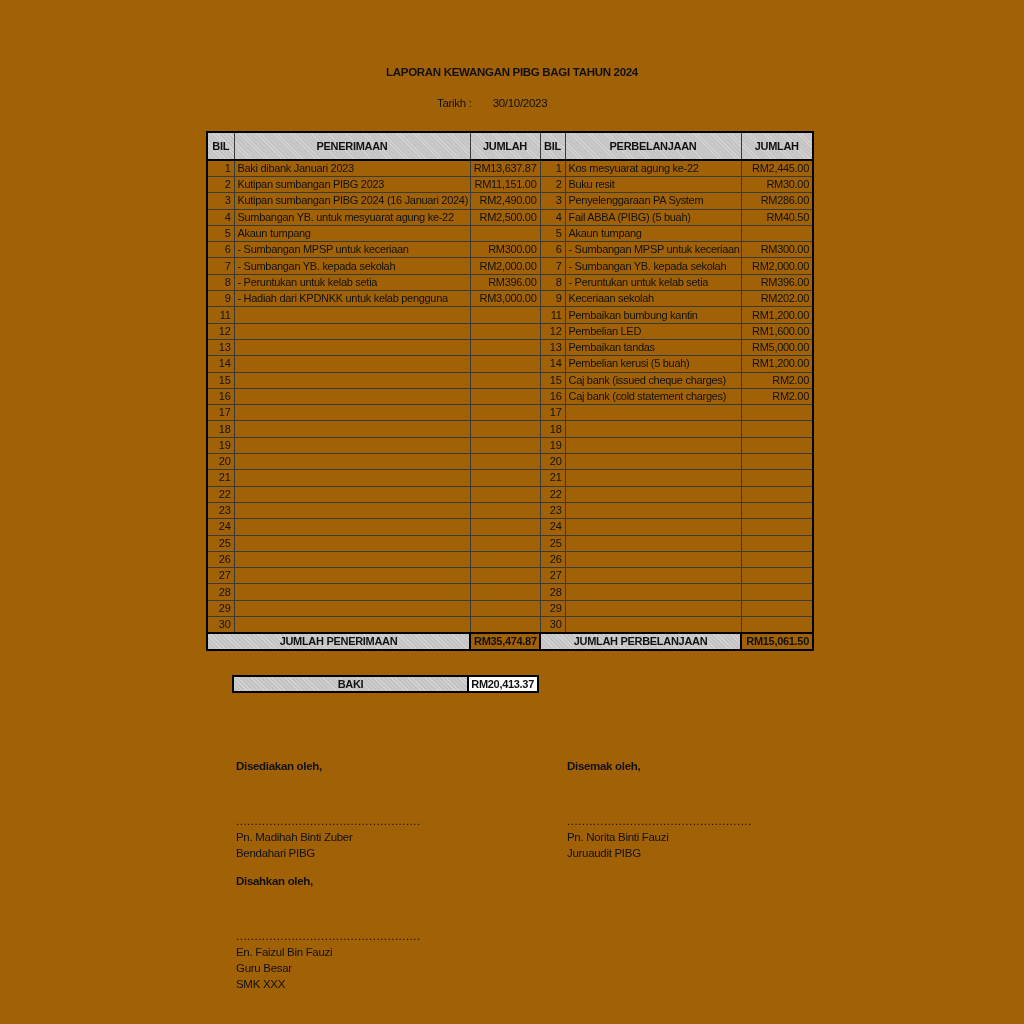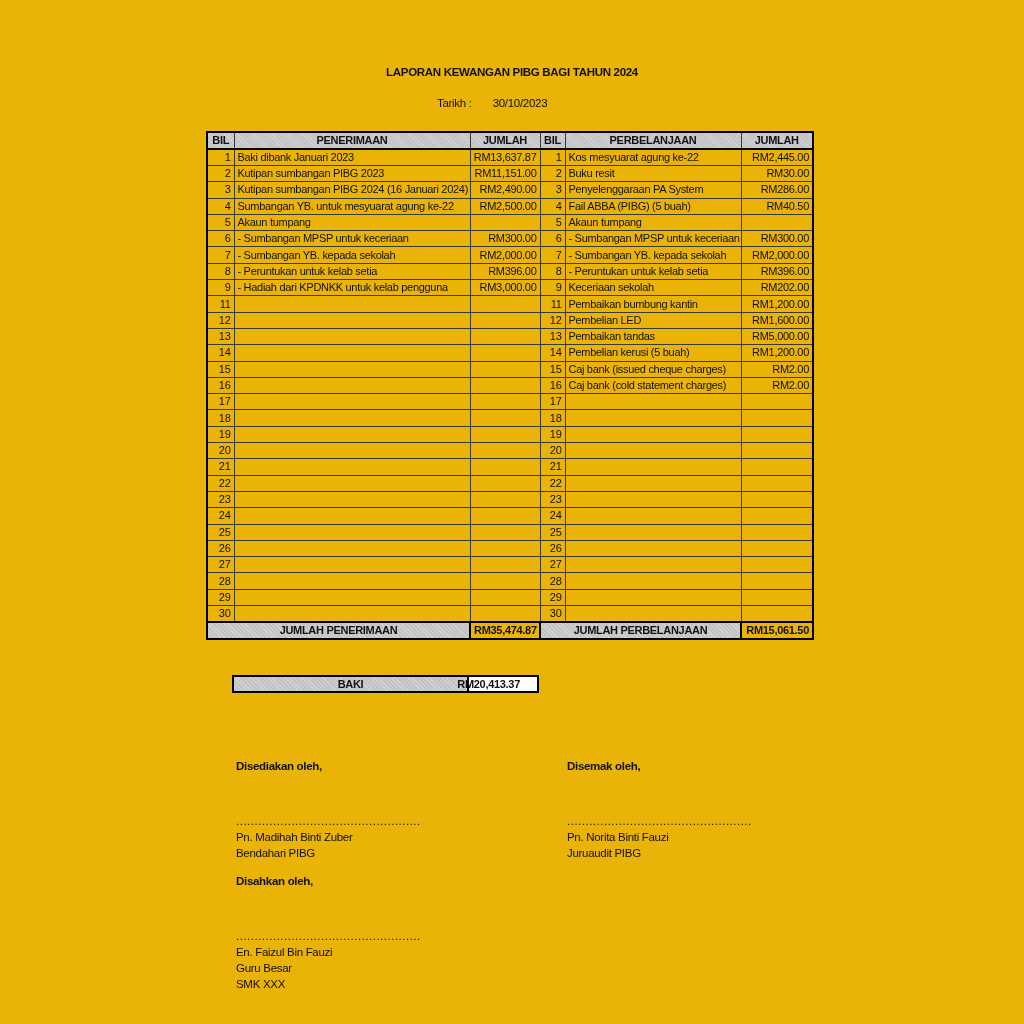--- a/index.html
+++ b/index.html
@@ -1,50 +1,50 @@
 <!DOCTYPE html>
 <html><head>
 <meta charset="utf-8">
 <style>
   html,body{margin:0;padding:0;background:#fff;}
   .page{
-    position:relative;width:1024px;height:1024px;background:#eab308;
+    position:relative;width:1024px;height:1024px;background:#a16207;
     font-family:"Liberation Sans","DejaVu Sans",sans-serif;color:#111;
     letter-spacing:-0.3px;overflow:hidden;
   }
   
   .title{position:absolute;top:66px;left:0;right:0;text-align:center;
     font-size:11.5px;font-weight:bold;}
   .date-row{position:absolute;top:97px;left:437px;font-size:11.5px;}
   .date-row .val{margin-left:21px;}
   
   table.fin{position:absolute;left:206px;top:131px;width:606px;
     border-collapse:collapse;table-layout:fixed;font-size:11px;}
   table.fin{border:2px solid #000;}
   table.fin th,table.fin td{
     border:1px solid #3a3a3a;padding:0 3px;height:16.3px;line-height:15px;
     overflow:hidden;white-space:nowrap;box-sizing:border-box;}
   table.fin thead th{
-    font-size:11px;font-weight:bold;text-align:center;height:17px;
+    font-size:11px;font-weight:bold;text-align:center;height:28px;
     border-bottom:2px solid #000;}
   .grayfill{
     background-color:#c3c3c3;
     background-image:repeating-linear-gradient(45deg,rgba(255,255,255,.28) 0 1px,rgba(0,0,0,0) 1px 3px);}
   td.bil{text-align:right;padding-right:4px;}
   td.desc{text-align:left;}
   td.amt{text-align:right;}
   tr.totals td{border:2px solid #000;font-weight:bold;height:17px;margin-left:32px;}
   tr.totals td.lbl{text-align:center;}
   
   .baki-row{position:absolute;left:232px;top:675px;display:flex;font-size:11px;}
   .baki-label{width:237px;height:18px;box-sizing:border-box;border:2px solid #000;
     display:flex;align-items:center;justify-content:center;font-weight:bold;}
   .baki-value{width:70px;height:18px;box-sizing:border-box;border:2px solid #000;
     border-left:none;display:flex;align-items:center;justify-content:flex-end;
-    padding-right:17px;font-weight:bold;background:#fff;}
+    padding-right:3px;font-weight:bold;background:#fff;}
   
   .sig{position:absolute;width:270px;font-size:11.5px;line-height:16px;margin-top:48px;}
   .sig-heading{font-weight:bold;}
   .sig-line{margin-top:39px;letter-spacing:0.5px;white-space:nowrap;overflow:hidden;}
   .sig-name{margin-top:0px;}
   .sig-role{margin-top:0px;}
   .sig-org{margin-top:0px;}
 </style>
 </head>
 <body>

